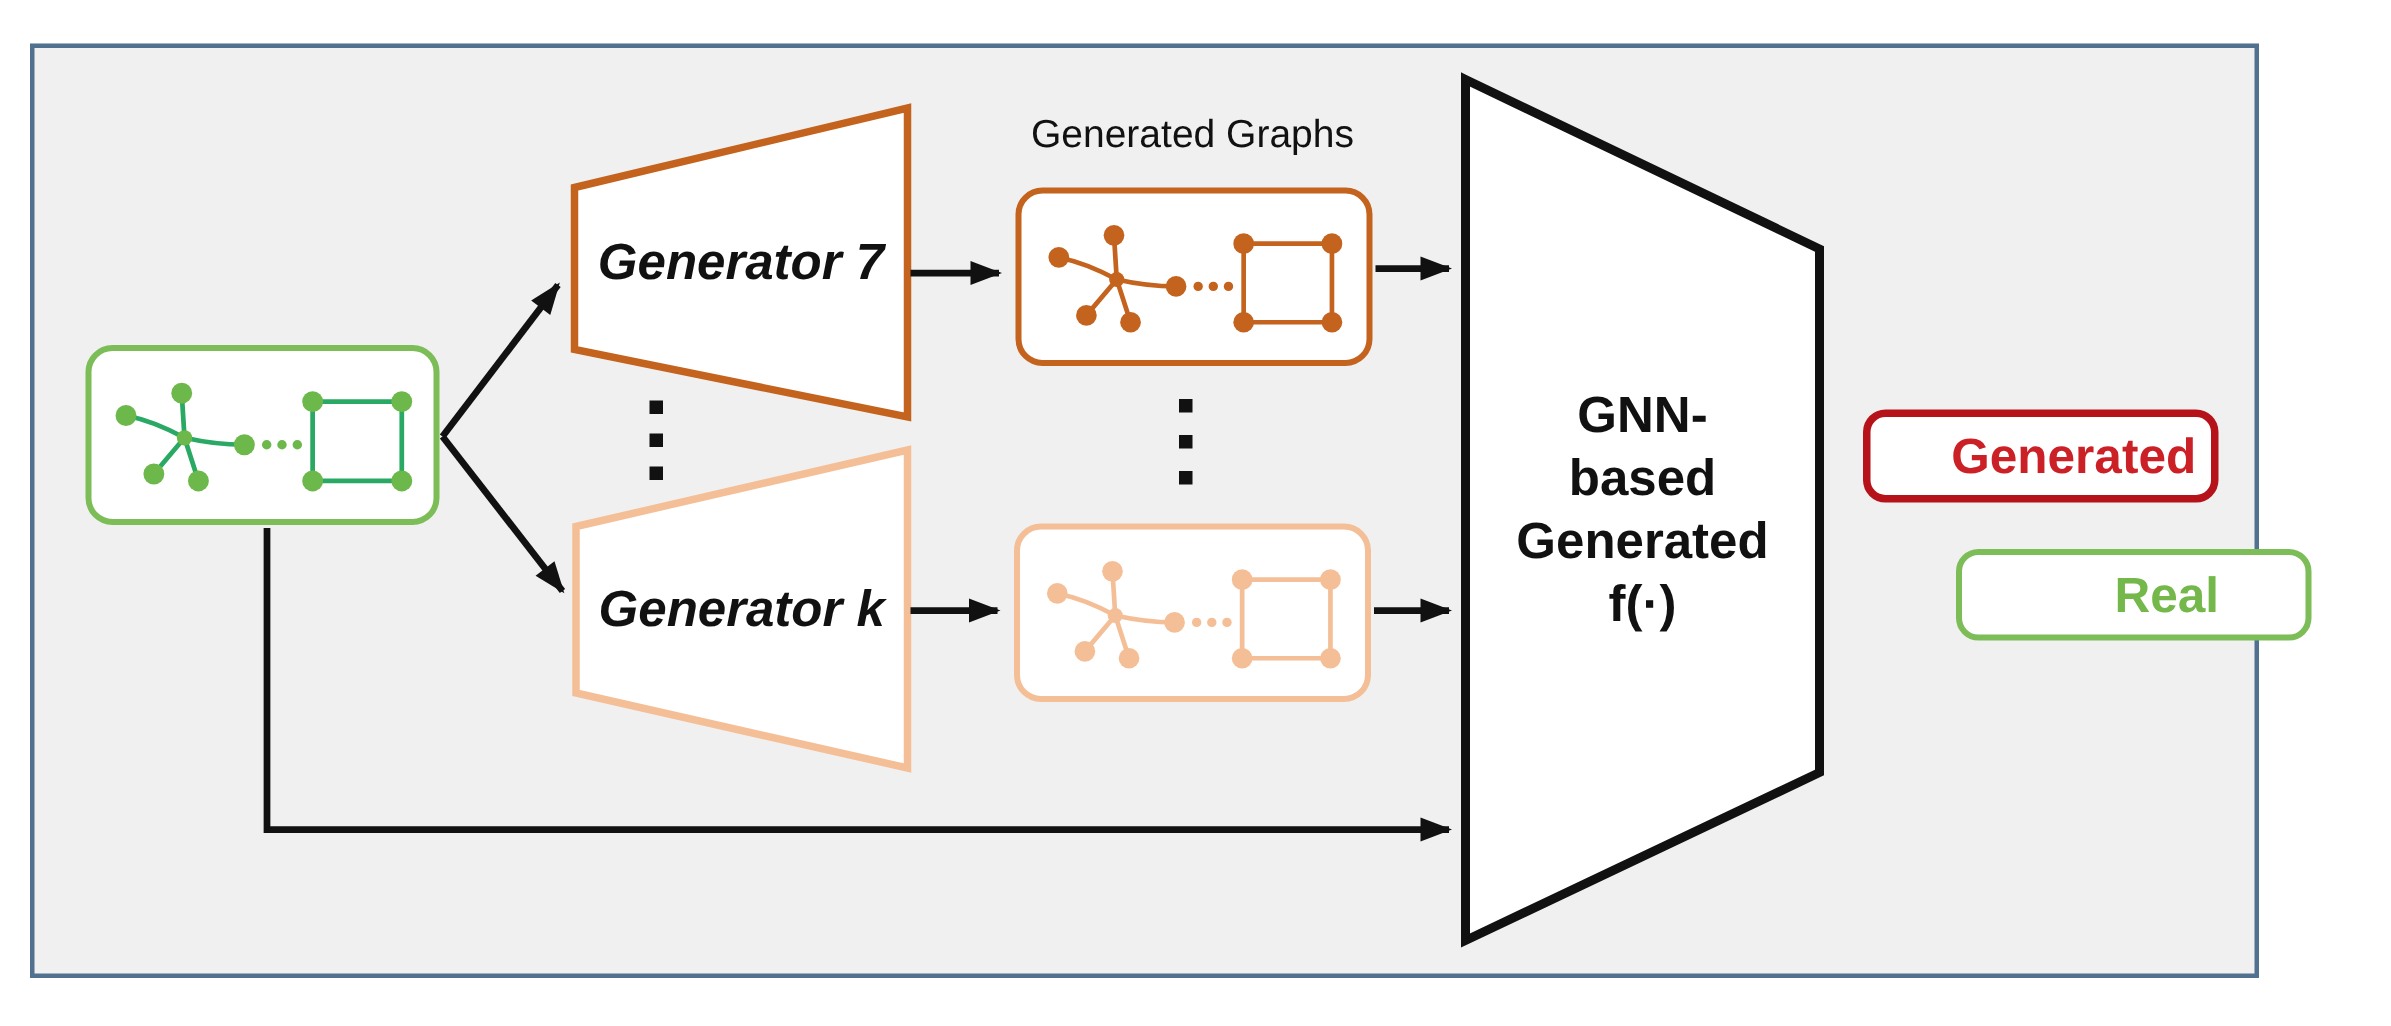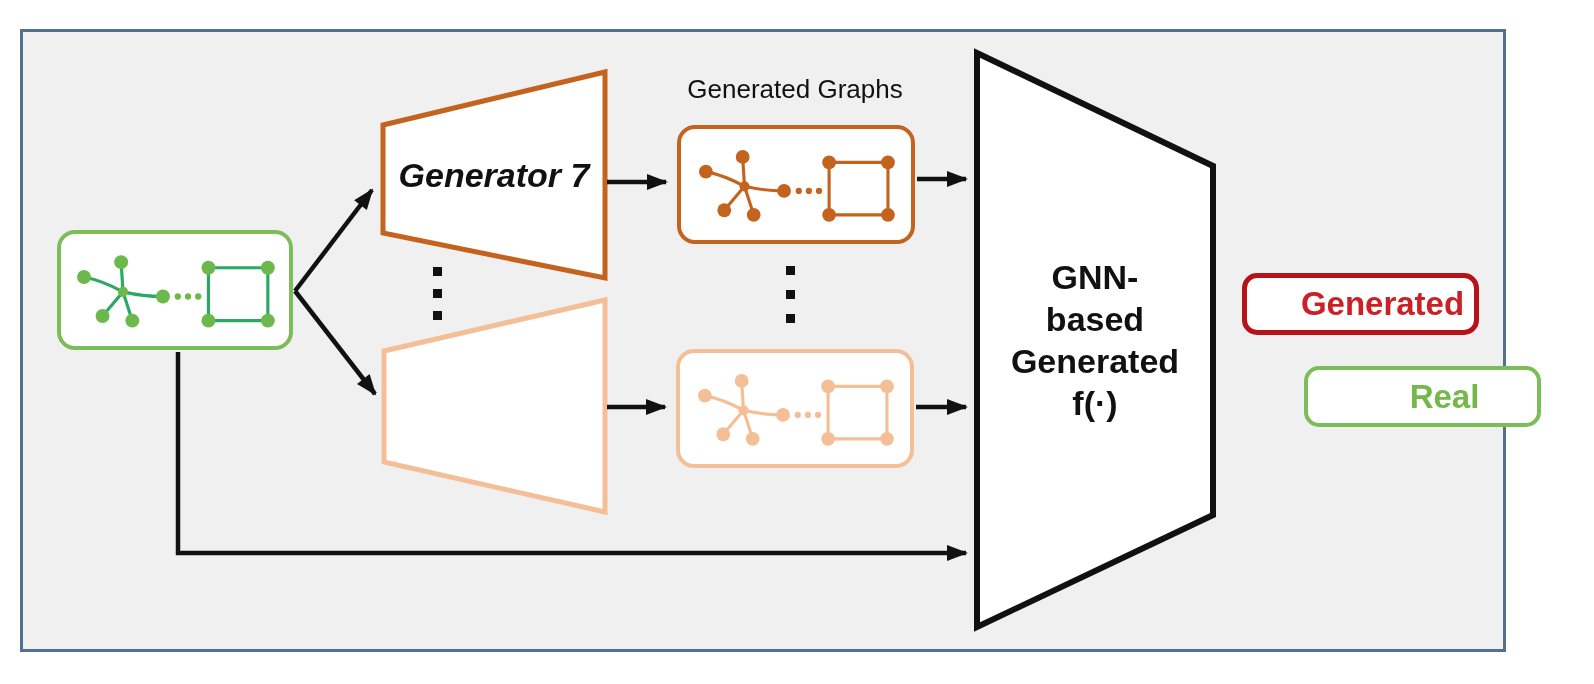--- a/index.html
+++ b/index.html
@@ -106,20 +106,21 @@
         <circle cx="101" cy="63" r="7.5" fill="#6db84b"></circle>
         <circle cx="150" cy="32" r="7.5" fill="#6db84b"></circle>
         <circle cx="214" cy="32" r="7.5" fill="#6db84b"></circle>
         <circle cx="150" cy="89" r="7.5" fill="#6db84b"></circle>
         <circle cx="214" cy="89" r="7.5" fill="#6db84b"></circle>
         <circle cx="58" cy="58" r="5.5" fill="#6db84b"></circle>
       </svg>
   </div>
 
   <div class="abs trap-label" style="left:383px;top:72px;width:222px;height:206px;">Generator 7</div>
+  <div class="abs trap-label" style="left:384px;top:300px;width:221px;height:212px;">Generator k</div>
 
   <div class="abs heading" style="left:635px;top:74px;width:320px;">Generated Graphs</div>
   <div class="abs graphbox genbox1" style="left:677px;top:125px;width:238px;height:119px;">
     <svg viewBox="0 0 228 112" preserveAspectRatio="xMidYMid meet">
         <path d="M58,58 L56,26 M58,58 Q36,46 16,42 M58,58 L36,84 M58,58 L68,89 M58,58 Q80,63 101,63" stroke="#c4631e" stroke-width="3.4" fill="none" stroke-linecap="round"></path>
         <path d="M150,32 H214 M150,89 H214 M150,32 V89 M214,32 V89" stroke="#c4631e" stroke-width="3.4" fill="none"></path>
         <circle cx="117" cy="63" r="3.4" fill="#c4631e"></circle>
         <circle cx="128" cy="63" r="3.4" fill="#c4631e"></circle>
         <circle cx="139" cy="63" r="3.4" fill="#c4631e"></circle>
         <circle cx="16" cy="42" r="7.5" fill="#c4631e"></circle>

